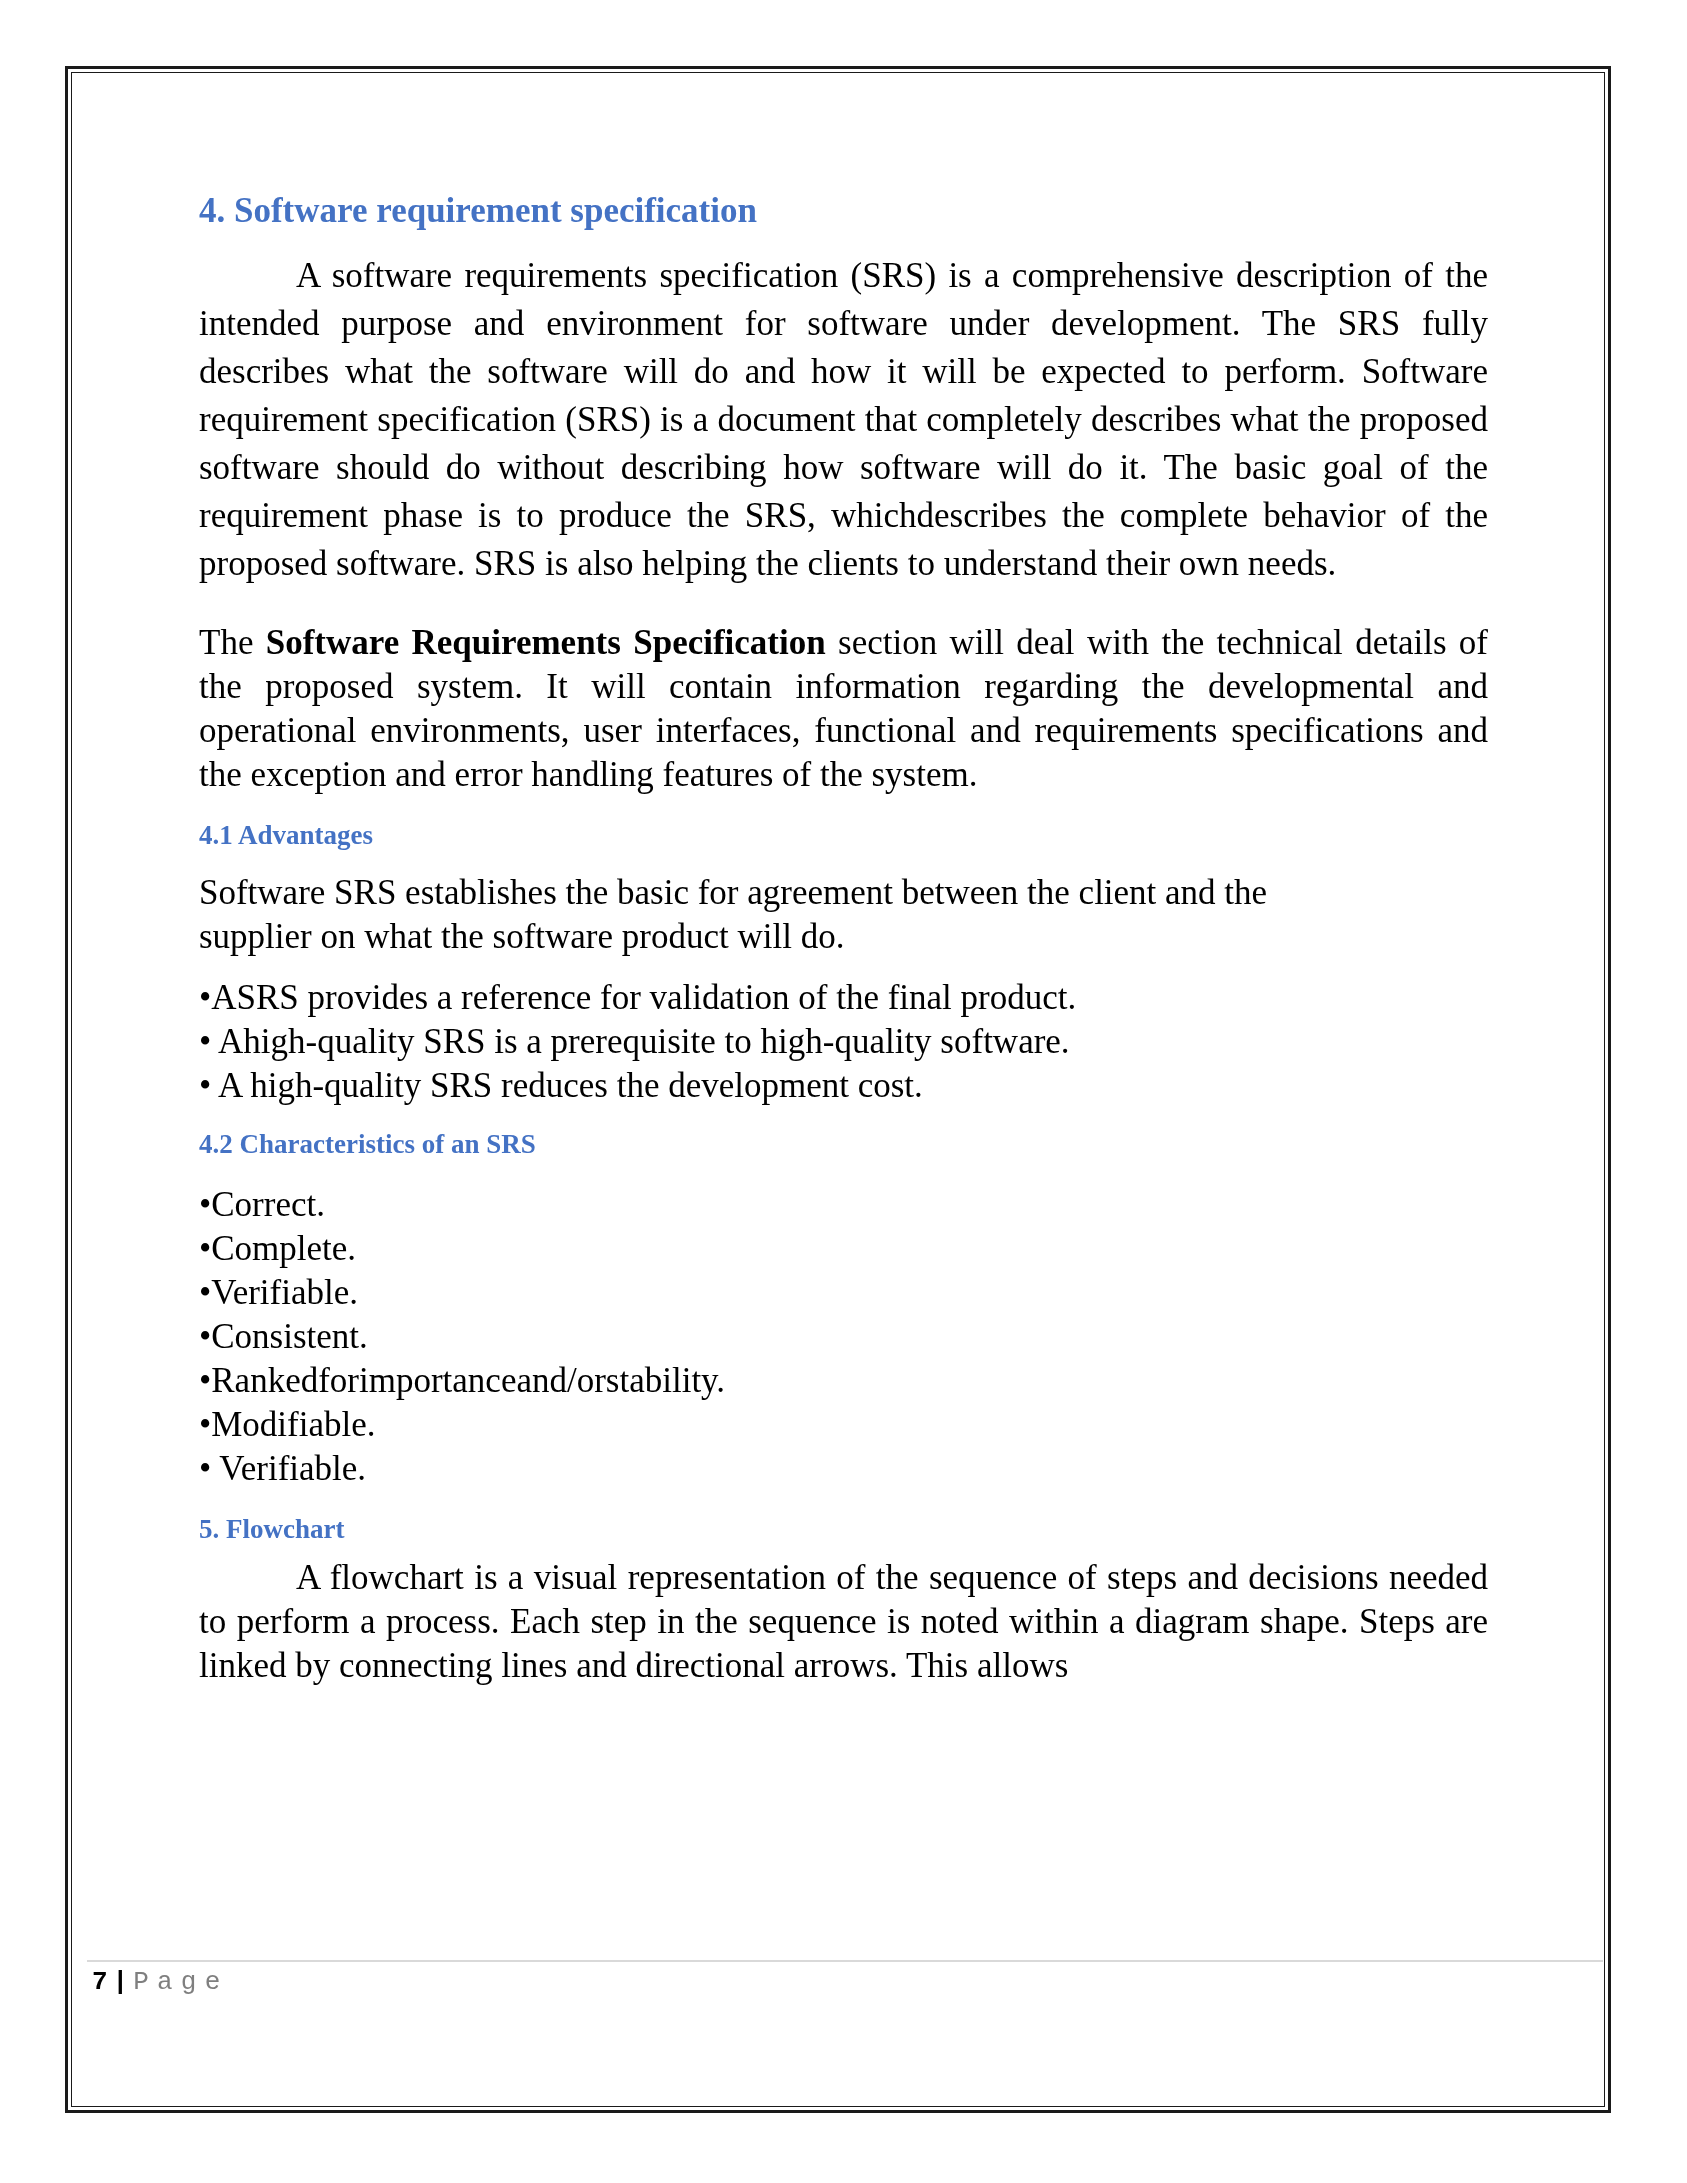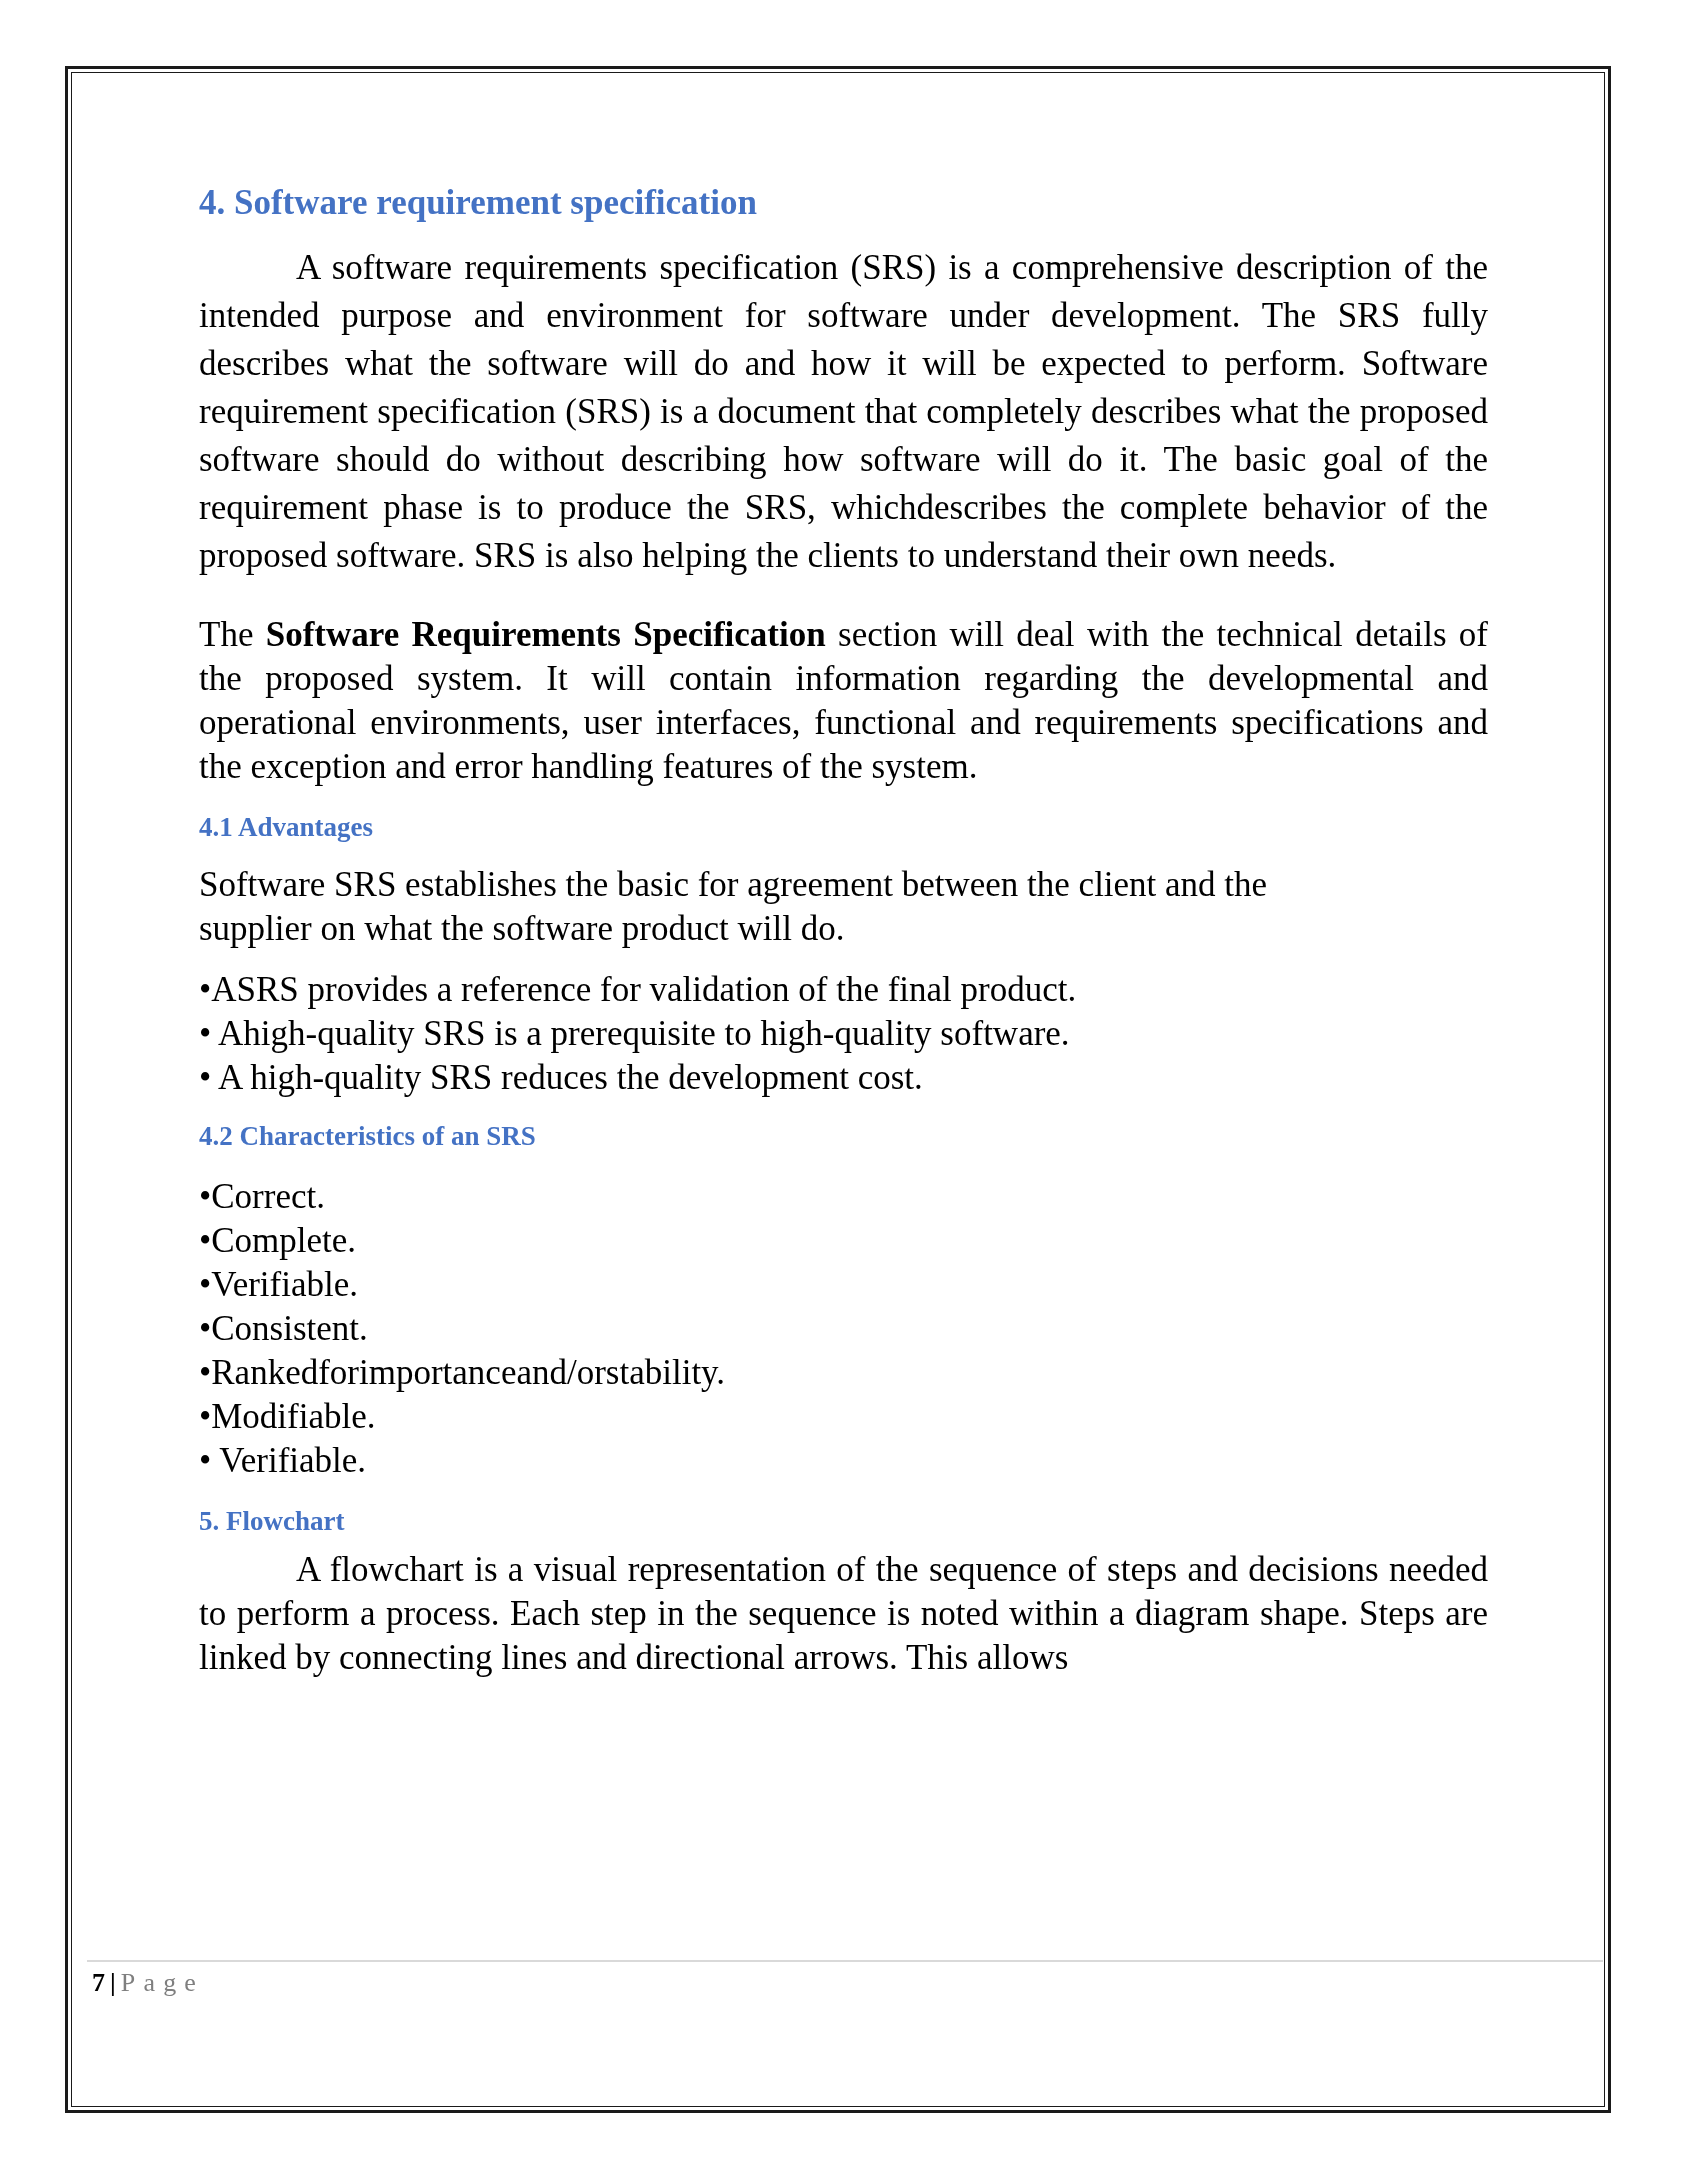--- a/index.html
+++ b/index.html
@@ -29,21 +29,21 @@
       left: 71px;
       top: 72px;
       width: 1534px;
       height: 2035px;
       border: 1.6px solid #1a1a1a;
       box-sizing: border-box;
     }
     .content {
       position: absolute;
       left: 199px;
-      top: 180px;
+      top: 188px;
       width: 1289px;
     }
     h1, h2 {
       color: #4472C4;
       font-weight: bold;
       margin: 0;
       font-family: "Liberation Serif", serif;
     }
     h1.sec-heading {
       font-size: 35px;
@@ -77,21 +77,21 @@
       width: 1516px;
       height: 1.6px;
       background: #d9d9d9;
     }
     .footer {
       position: absolute;
       left: 92px;
       top: 1966px;
       font-size: 26px;
       line-height: 33px;
-      font-family: Liberation Serif, serif;
+      font-family: Liberation Mono, monospace;
     }
     .footer .num { font-weight: bold; color: #000; }
     .footer .sep { font-weight: bold; color: #000; margin: 0 5px; }
     .footer .word { color: #7f7f7f; letter-spacing: 8.2px; }
   </style>
 </head>
 <body>
 
 <div class="page-border-outer"></div>
 <div class="page-border-inner"></div>

